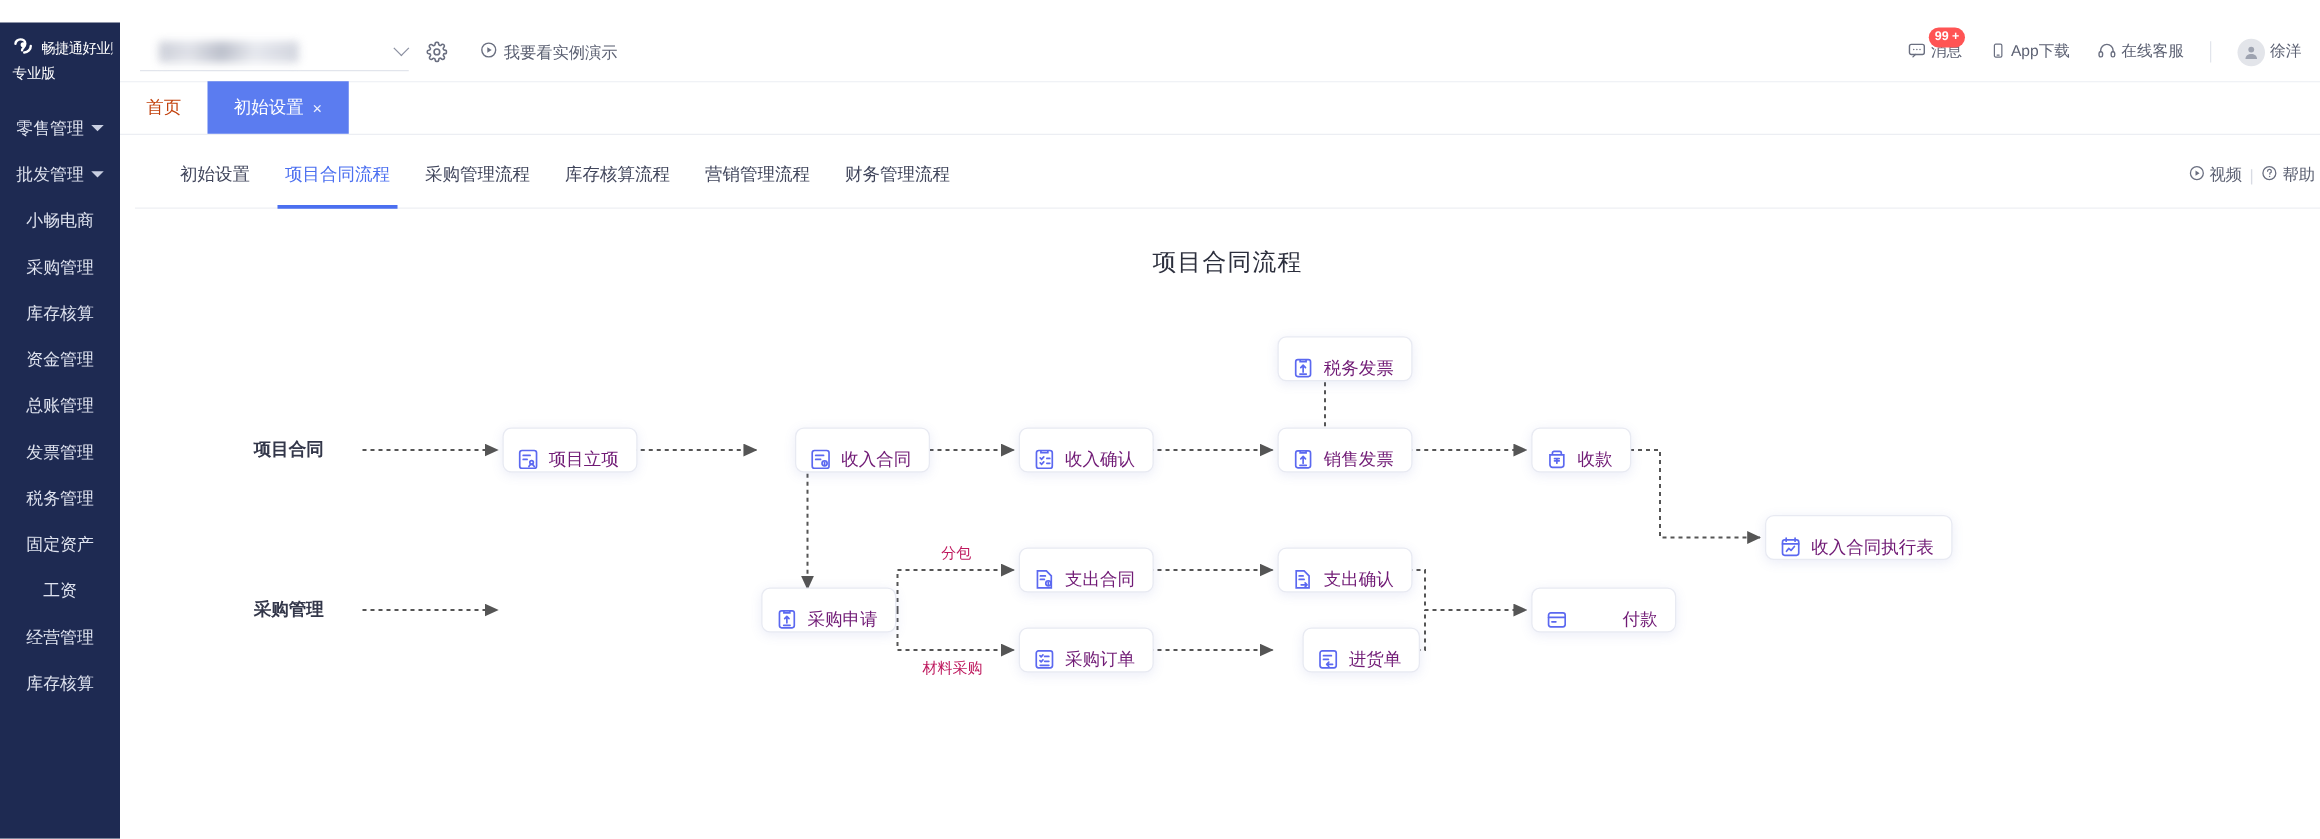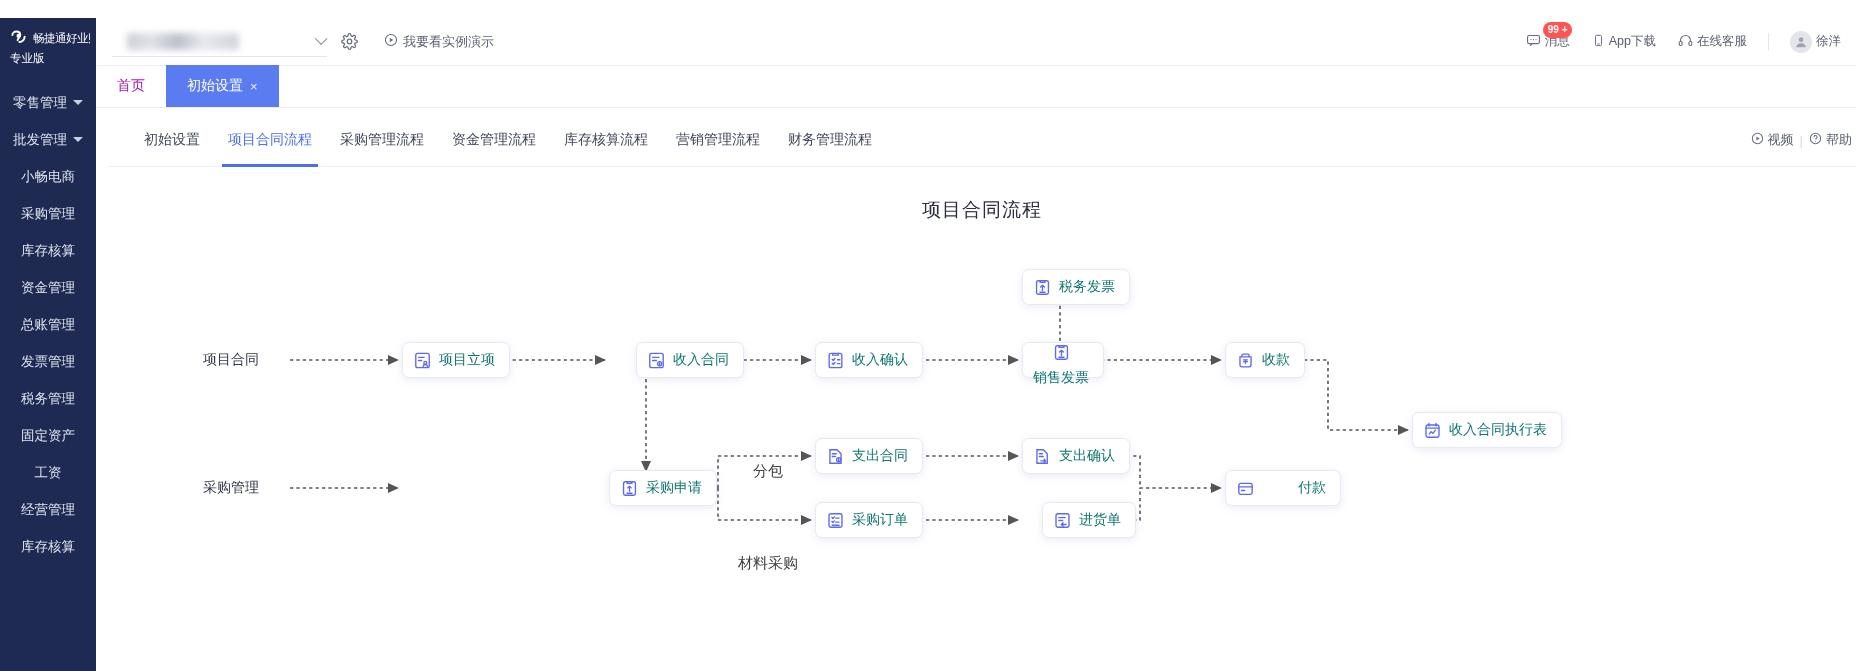--- a/index.html
+++ b/index.html
@@ -86,21 +86,21 @@
   }
 
   
   .pagetabs {
     position:absolute; left:96px; top:66px; right:0; height:42px;
     background:#fff; display:flex; align-items:flex-end;
     border-bottom:1px solid #eceef3;
   }
   .ptab {
     height:42px; display:flex; align-items:center; gap:7px;
-    padding:0 21px; font-size:14px; color:#a21caf; cursor:pointer;
+    padding:0 21px; font-size:14px; color:#c2410c; cursor:pointer;
   }
   .ptab.active { background:#5b7cf0; color:#fff; }
   .ptab .x { font-size:13px; opacity:.9; }
 
   
   .content {
     position:absolute; left:108px; top:113px; right:0; bottom:0;
     background:#fff; border-top-left-radius:3px;
   }
   .subtabs {
@@ -129,30 +129,30 @@
     text-align:center; font-size:19px; color:#2c2f3d;
     margin-top:30px; letter-spacing:1px;
   }
 
   
   .canvas { position:relative; width:100%; height:470px; }
   .node {
     position:absolute; height:36px; background:#fff;
     border:1px solid #e8eaf2; border-radius:7px;
     box-shadow:0 2px 9px rgba(96,110,190,.13);
-    display:flex; align-items:center; gap:7px;
+    display:flex; align-items:flex-end; gap:7px;
     padding:0 14px 0 10px; cursor:pointer; white-space:nowrap;
-    font-size:14px; color:#0f766e;
+    font-size:14px; color:#701a75;
   }
   .node .ni { width:19px;height:19px;flex:0 0 19px; display:flex; }
   .lane-label {
-    position:absolute; font-size:14px; color:#33374a; white-space:nowrap;
+    position:absolute; font-size:14px; color:#33374a; white-space:nowrap;font-weight:bold;
   }
   .edge-label {
-    position:absolute; font-size:15px; color:#404040; white-space:nowrap;margin-top:28px;
+    position:absolute; font-size:12px; color:#be185d; white-space:nowrap;
   }
   svg.edges { position:absolute; left:0; top:0; width:100%; height:100%;
               pointer-events:none; overflow:visible; }
 </style>
 </head>
 <body>
 
 <div class="app">
 
   <div class="sidebar">
@@ -297,23 +297,20 @@
       <div class="stab">
           <span>初始设置</span>
         </div>
       <div class="stab active">
           <span>项目合同流程</span>
         </div>
       <div class="stab">
           <span>采购管理流程</span>
         </div>
       <div class="stab">
-          <span>资金管理流程</span>
-        </div>
-      <div class="stab">
           <span>库存核算流程</span>
         </div>
       <div class="stab">
           <span>营销管理流程</span>
         </div>
       <div class="stab">
           <span>财务管理流程</span>
         </div>
 
       <div class="sub-right">
@@ -438,21 +435,21 @@
           <svg width="19" height="19" viewBox="0 0 24 24" fill="none" stroke="#5b68f0" stroke-width="1.7">
             <rect x="4.5" y="3.5" width="15" height="17" rx="2.2"></rect>
             <path d="M9 3.5v2h6v-2"></path>
             <path d="M12 16V9m0 0l-2.4 2.4M12 9l2.4 2.4" stroke-linecap="round" stroke-linejoin="round"></path>
             <path d="M8.8 18h6.4" stroke-linecap="round"></path>
           </svg>
         </span>
         <span>税务发票</span>
       </div>
 
-      <div class="node" style="left:914px; top:119px;flex-direction:column;">
+      <div class="node" style="left:914px; top:119px;">
         <span class="ni">
           <svg width="19" height="19" viewBox="0 0 24 24" fill="none" stroke="#5b68f0" stroke-width="1.7">
             <rect x="4.5" y="3.5" width="15" height="17" rx="2.2"></rect>
             <path d="M9 3.5v2h6v-2"></path>
             <path d="M12 16V9m0 0l-2.4 2.4M12 9l2.4 2.4" stroke-linecap="round" stroke-linejoin="round"></path>
             <path d="M8.8 18h6.4" stroke-linecap="round"></path>
           </svg>
         </span>
         <span>销售发票</span>
       </div>

